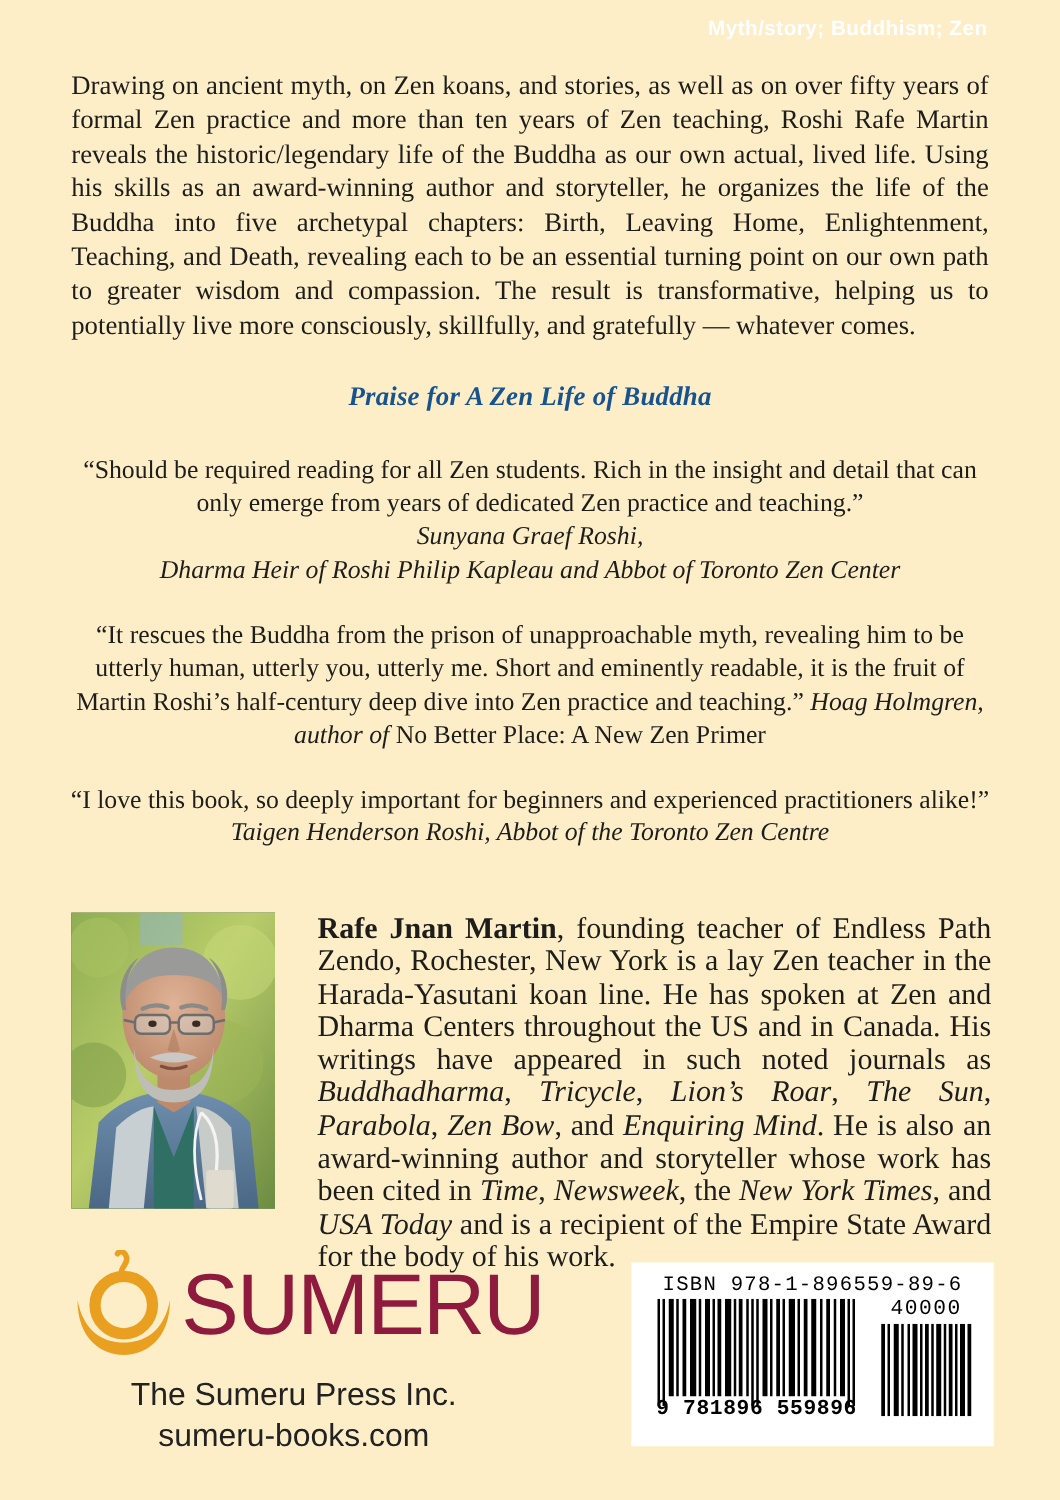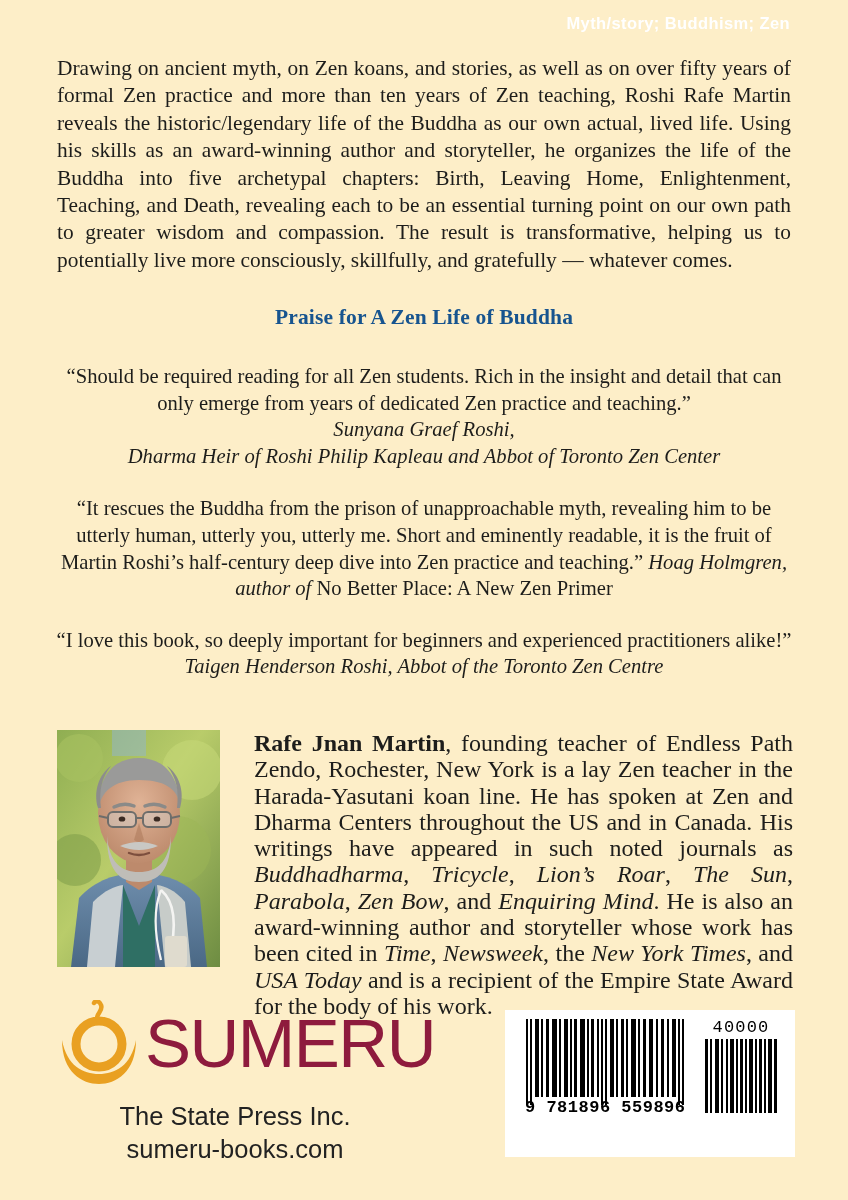--- a/index.html
+++ b/index.html
@@ -56,20 +56,21 @@
   .praise-heading {
     position: absolute;
     left: 0;
     right: 0;
     top: 305px;
     text-align: center;
     font-weight: bold;
     font-size: 21.5px;
     letter-spacing: 0.15px;
     color: #17548f;
+    font-style: italic;
   }
 
   
   .testimonials {
     position: absolute;
     left: 50px;
     right: 50px;
     top: 363px;
   }
   .quote {
@@ -326,25 +327,26 @@
 
           <path d="M5 40 C5 72 25 84 42 84 C59 84 79 72 79 40 C74 66 58 74 42 74 C26 74 10 66 5 40 Z" fill="#e9a021"></path>
 
           <circle cx="42" cy="44" r="23" fill="none" stroke="#e9a021" stroke-width="9"></circle>
 
           <path d="M42 22 C36 14 47 12 44 5 C42 0 38 1 37 3" fill="none" stroke="#e9a021" stroke-width="4.5" stroke-linecap="round"></path>
         </svg>
       </div>
       <div class="pub-wordmark">SUMERU</div>
     </div>
-    <div class="pub-name">The State Press Inc.</div>
+    <div class="pub-name">The Sumeru Press Inc.</div>
     <div class="pub-url">sumeru-books.com</div>
   </div>
 
   <div class="barcode-box">
+    <div class="isbn-line">ISBN 978-1-896559-89-6</div>
     <div class="barcode-main-wrap">
       <div class="bars-main">
         <svg viewBox="0 0 160 86" preserveAspectRatio="none" aria-hidden="true">
           <g fill="#000">
             <rect x="1" y="0" width="2" height="86"></rect>
               <rect x="5" y="0" width="2" height="86"></rect>
             <rect x="10" y="0" width="4" height="78"></rect>
               <rect x="16" y="0" width="2" height="78"></rect>
             <rect x="21" y="0" width="3" height="78"></rect>
               <rect x="27" y="0" width="5" height="78"></rect>

